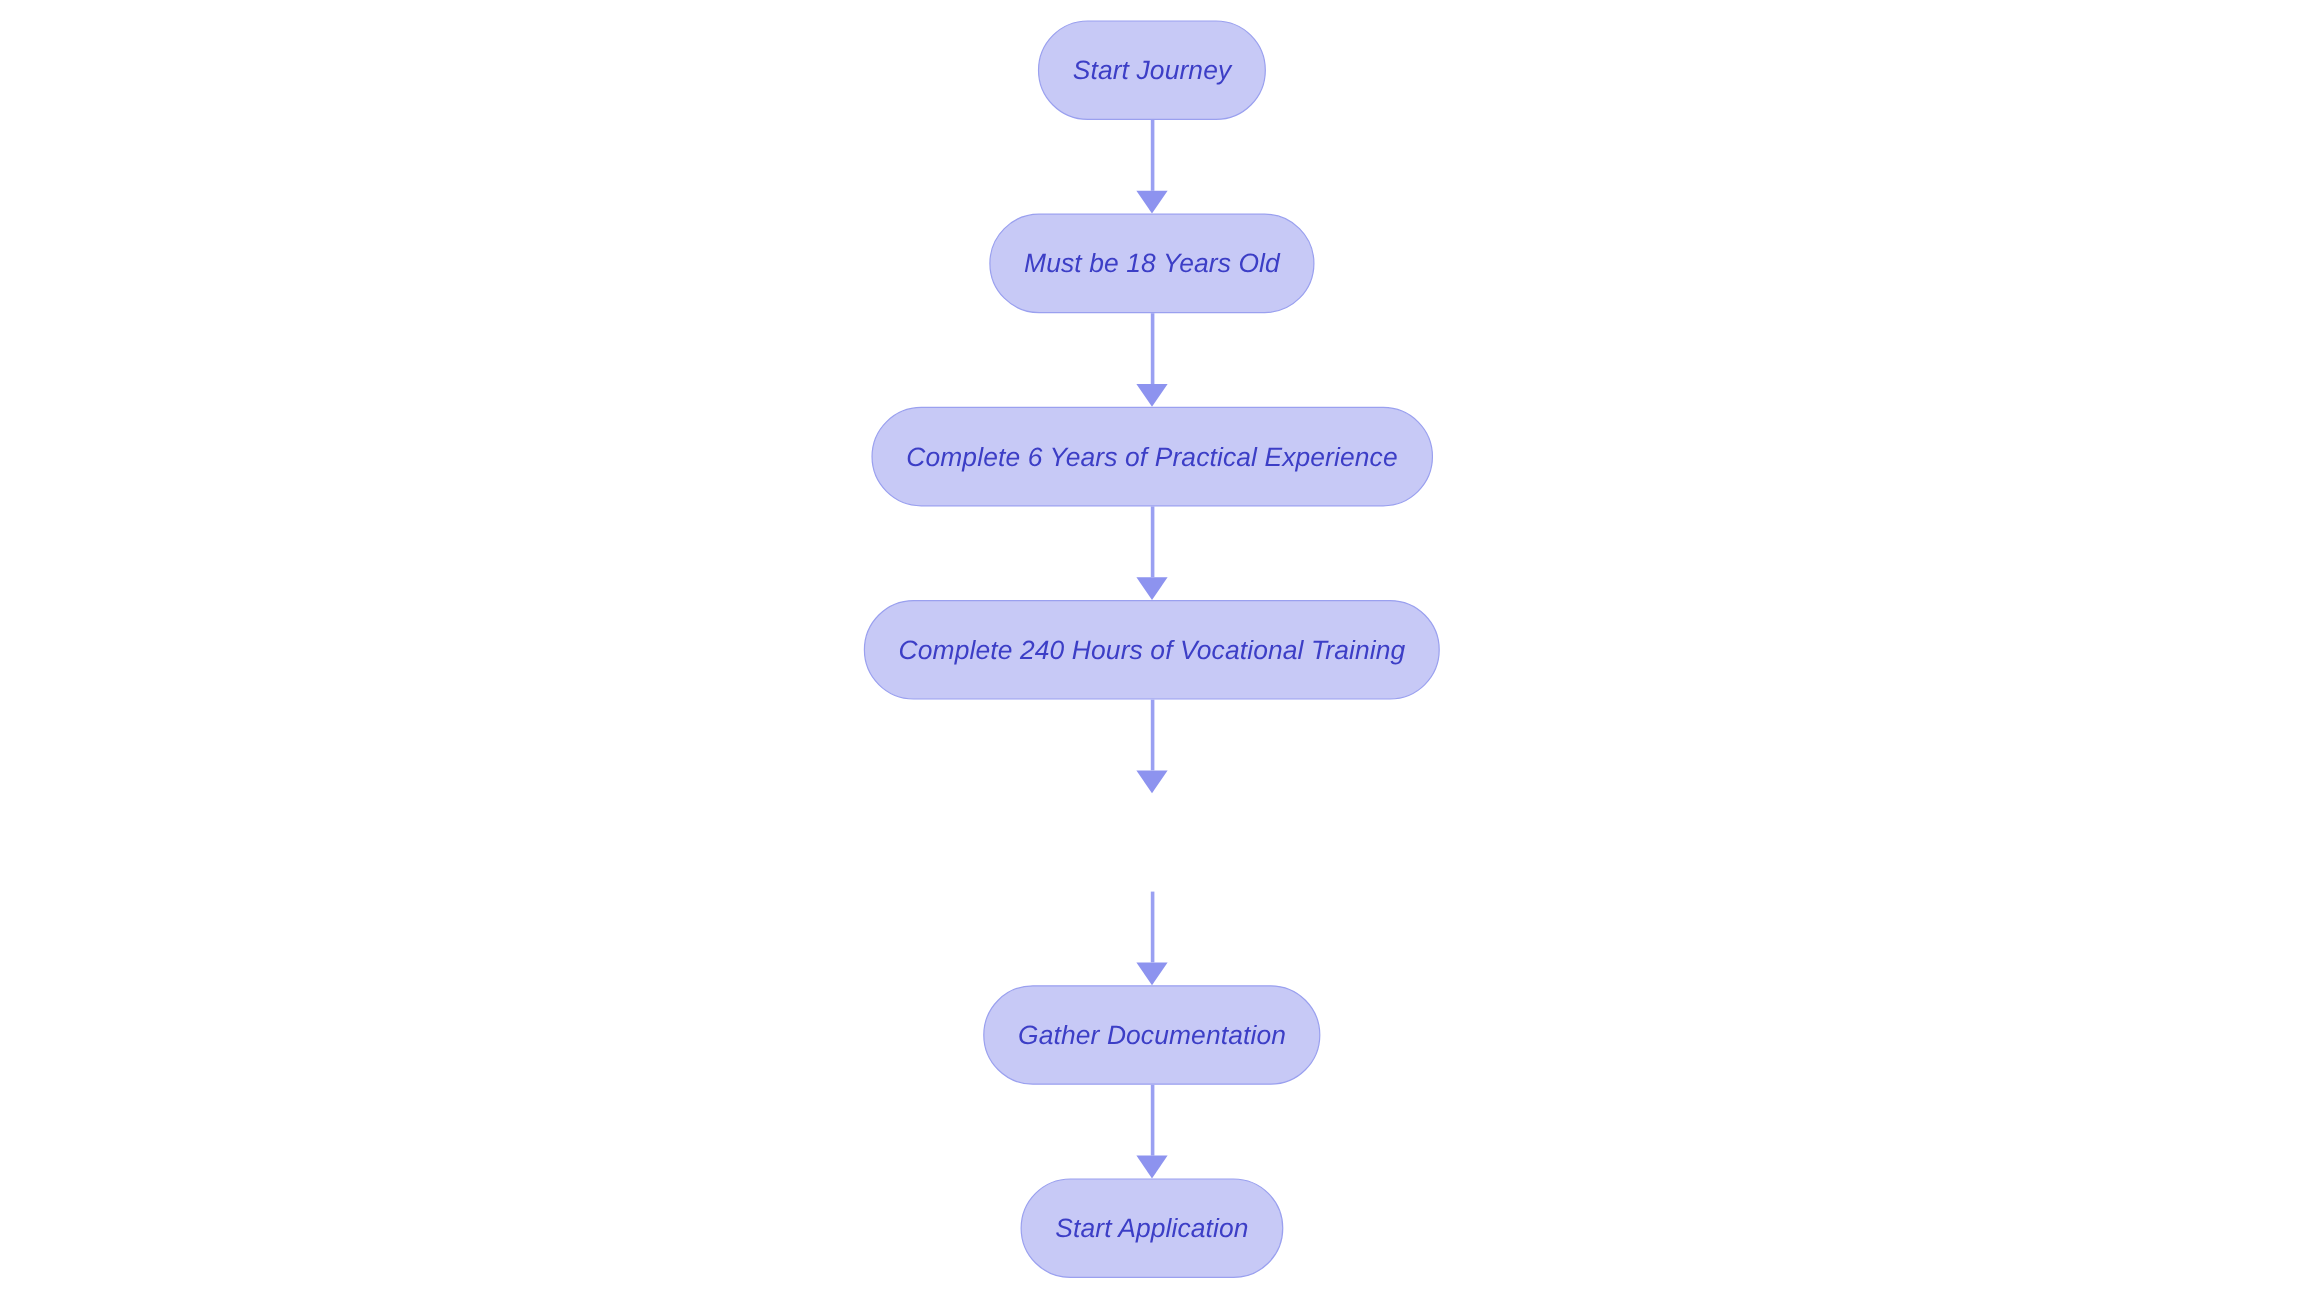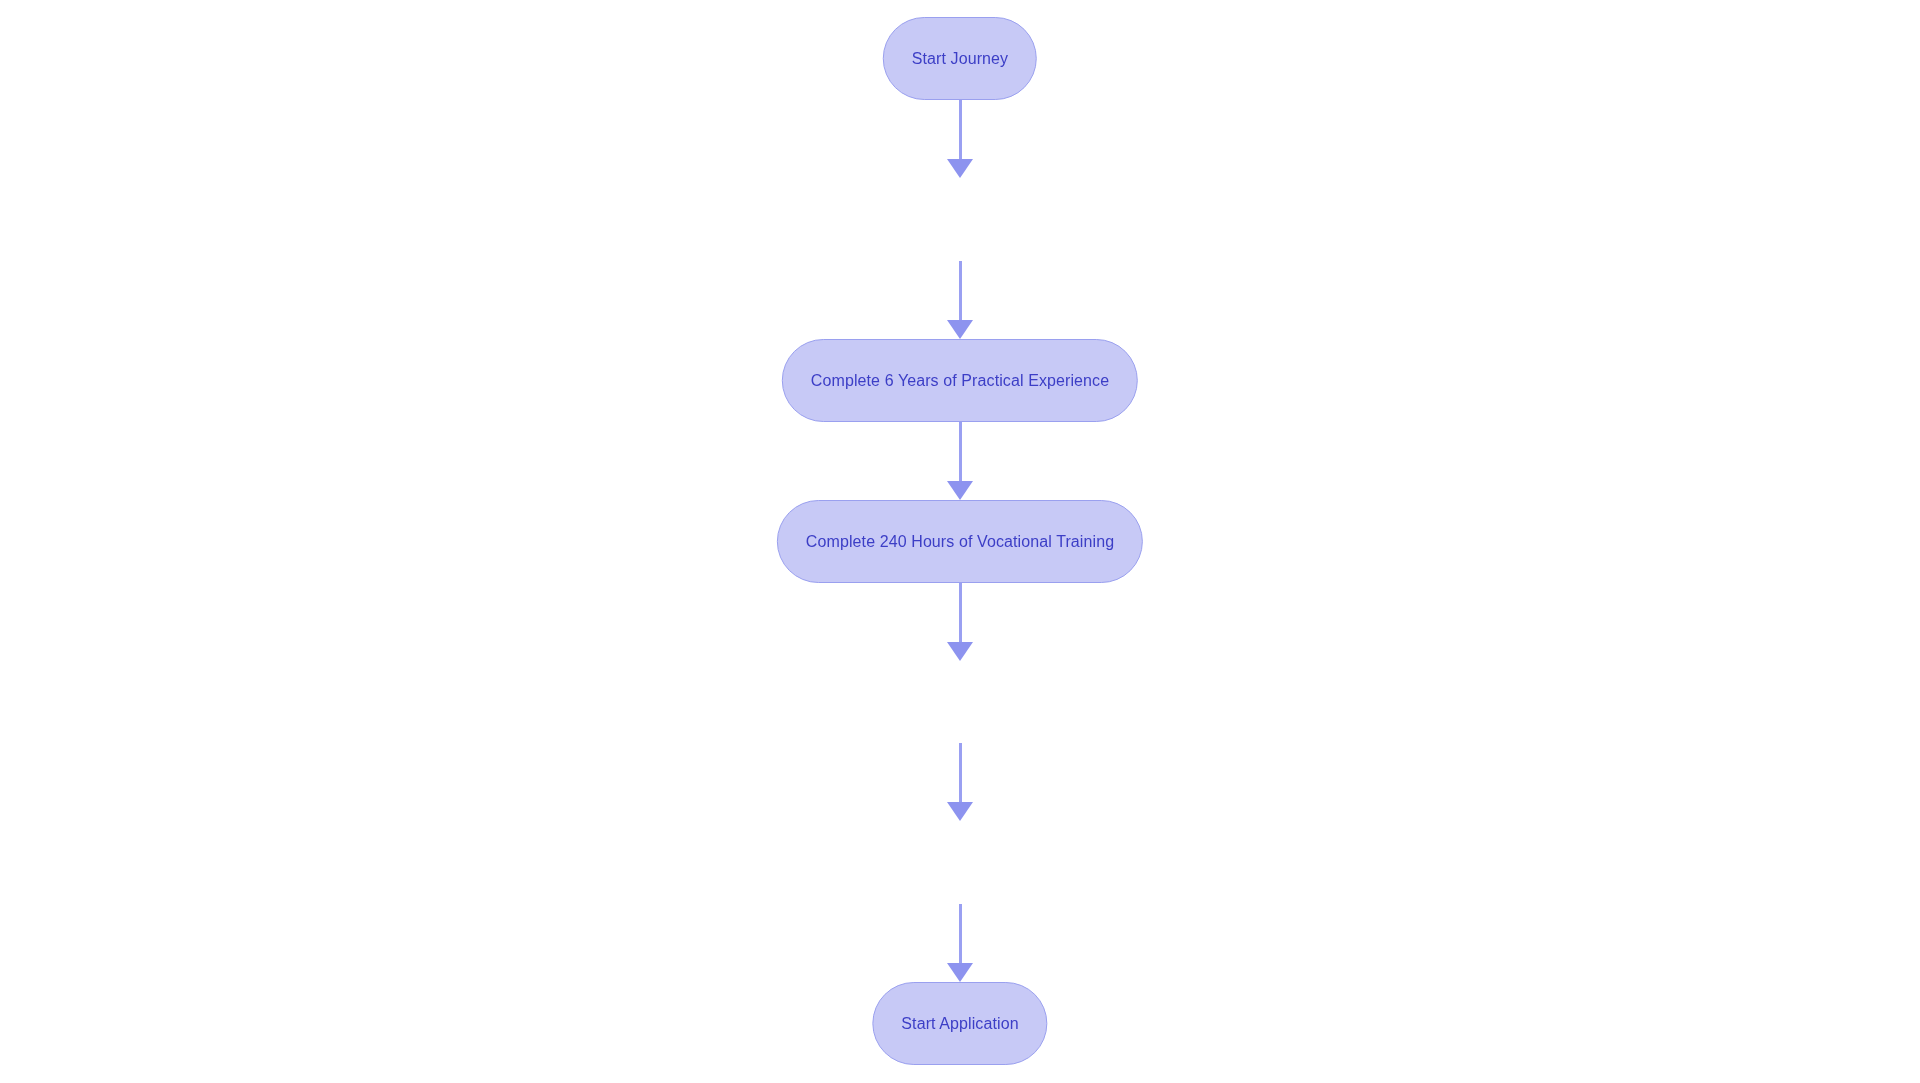--- a/index.html
+++ b/index.html
@@ -26,23 +26,24 @@
     transform: translateX(-50%);
     height: 83px;
     display: flex;
     align-items: center;
     justify-content: center;
     padding: 0 28px;
     background: var(--node-fill);
     border: 1.5px solid var(--node-border);
     border-radius: 42px;
     color: var(--node-text);
-    font-size: 16px;
+    font-size: 22px;
     letter-spacing: 0.1px;
     white-space: nowrap;
+    font-style: italic;
   }
   .node-1 { top: 17px; }
   .node-2 { top: 178px; }
   .node-3 { top: 339px; }
   .node-4 { top: 500px; }
   .node-5 { top: 660px; }
   .node-6 { top: 821px; }
   .node-7 { top: 982px; }
 
   .arrow {
@@ -79,20 +80,21 @@
 
 <div class="canvas">
 
   <div class="node node-1">Start Journey</div>
 
   <div class="arrow arrow-1">
     <div class="shaft"></div>
     <div class="head"></div>
   </div>
 
+  <div class="node node-2">Must be 18 Years Old</div>
 
   <div class="arrow arrow-2">
     <div class="shaft"></div>
     <div class="head"></div>
   </div>
 
   <div class="node node-3">Complete 6 Years of Practical Experience</div>
 
   <div class="arrow arrow-3">
     <div class="shaft"></div>
@@ -105,20 +107,21 @@
     <div class="shaft"></div>
     <div class="head"></div>
   </div>
 
 
   <div class="arrow arrow-5">
     <div class="shaft"></div>
     <div class="head"></div>
   </div>
 
+  <div class="node node-6">Gather Documentation</div>
 
   <div class="arrow arrow-6">
     <div class="shaft"></div>
     <div class="head"></div>
   </div>
 
   <div class="node node-7">Start Application</div>
 
 </div>
 

